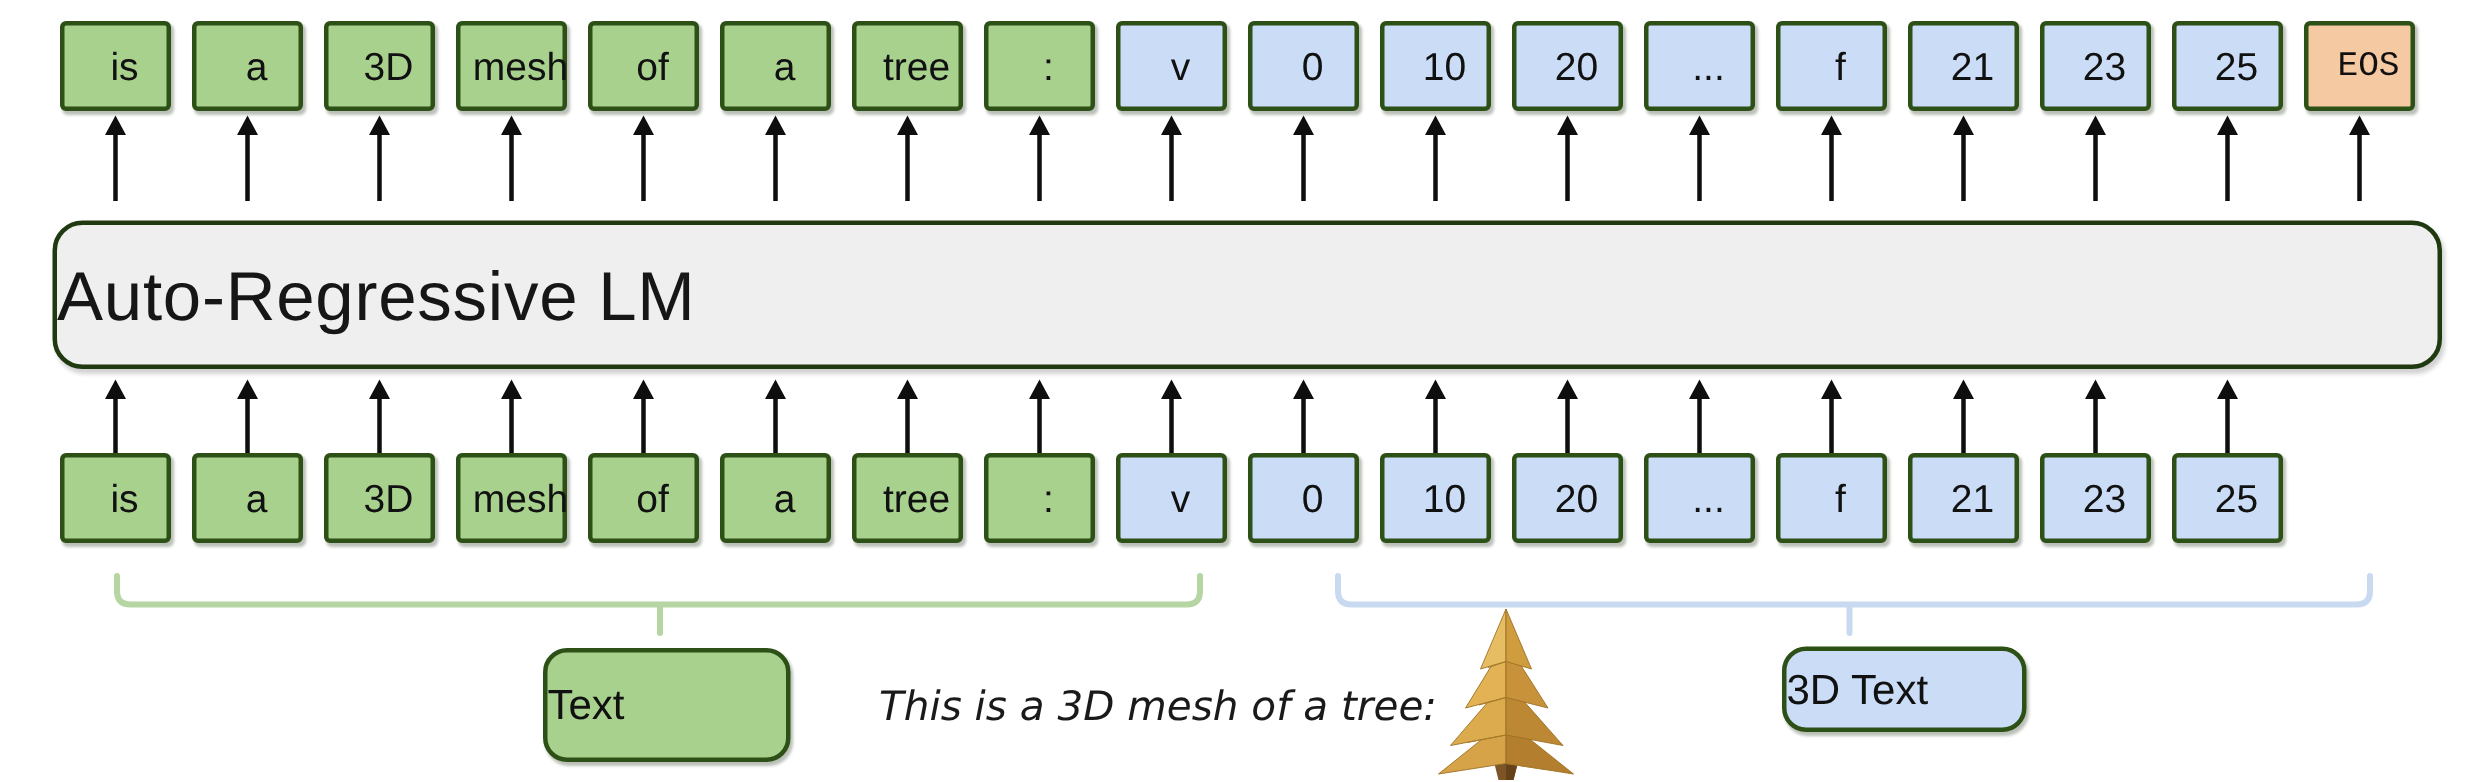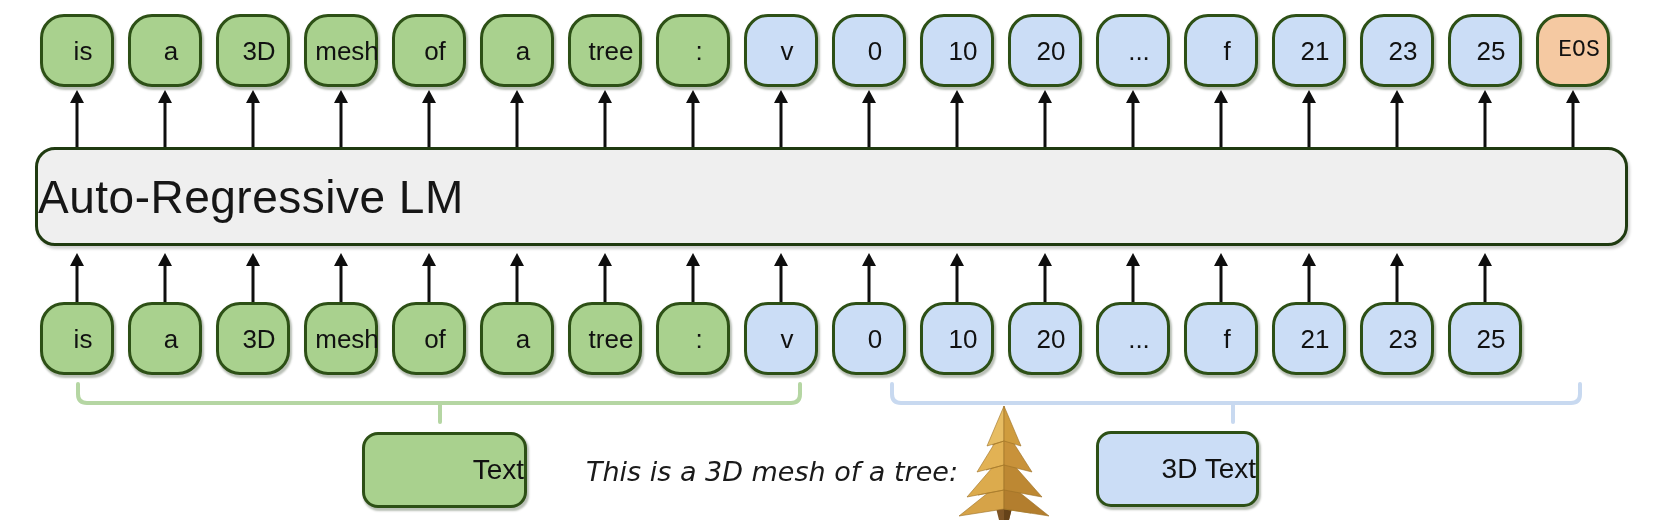--- a/index.html
+++ b/index.html
@@ -6,22 +6,22 @@
   .canvas{
     position:relative;width:1660px;height:521px;background:#ffffff;overflow:hidden;
     font-family:"Liberation Sans",sans-serif;color:#111;
   }
   
   .row{position:absolute;left:40px;display:flex;gap:14px;}
   .row.top{top:14px;}
   .row.bottom{top:250px;}
   .col{width:74px;display:flex;flex-direction:column;align-items:center;}
   .token{
-    box-sizing:border-box;width:74px;height:73px;
-    border:3px solid var(--token-border,#2d5016);border-radius:24px;
+    box-sizing:border-box;width:74px;height:60px;
+    border:3px solid var(--token-border,#2d5016);border-radius:4px;
     display:flex;align-items:center;justify-content:center;
     font-size:26px;line-height:1;box-shadow:1.5px 2.5px 2px rgba(25,45,15,.30);
     background:#fff;
     padding-left:12px;
   }
   .token.text{background:var(--text-token,#a9d18e);}
   .token.mesh{background:var(--mesh-token,#cbddf6);}
   .token.eos{background:var(--eos-token,#f5c9a2);font-size:23px;font-family:Liberation Mono, monospace;}
   
   .arrow{position:relative;width:100%;}
@@ -46,26 +46,25 @@
   .lm-bar span{font-size:46px;letter-spacing:.5px;color:#161616;}
   
   .braces{position:absolute;left:0;top:0;width:1660px;height:521px;pointer-events:none;}
   .braces path,.braces line{fill:none;stroke-width:4;stroke-linecap:round;}
   .brace-green{stroke:var(--brace-text,#b5d6a3);}
   .brace-blue{stroke:var(--brace-mesh,#c8d9f0);}
   
   .label-box{
     position:absolute;box-sizing:border-box;
     border:3.5px solid var(--token-border,#2d5016);border-radius:16px;
-    display:flex;align-items:center;justify-content:flex-end;font-size:28px;
+    display:flex;align-items:center;justify-content:flex-start;font-size:28px;
     box-shadow:1.5px 2.5px 2px rgba(25,45,15,.30);
-    padding-left:40px;
   }
   .label-box.green{left:362px;top:432px;width:165px;height:76px;background:var(--text-token,#a9d18e);}
-  .label-box.blue{left:1096px;top:431px;width:163px;height:76px;background:var(--mesh-token,#cbddf6);border-radius:15px;}
+  .label-box.blue{left:1188px;top:431px;width:163px;height:57px;background:var(--mesh-token,#cbddf6);}
   
   .caption{
     position:absolute;left:572px;top:452px;width:386px;height:40px;line-height:40px;
     font-family:"DejaVu Sans",sans-serif;font-style:italic;font-size:27px;
     white-space:nowrap;color:#1a1a1a;text-align:right;
   }
   
   .tree{position:absolute;left:956px;top:404px;width:96px;height:116px;}
 </style>
 </head>

